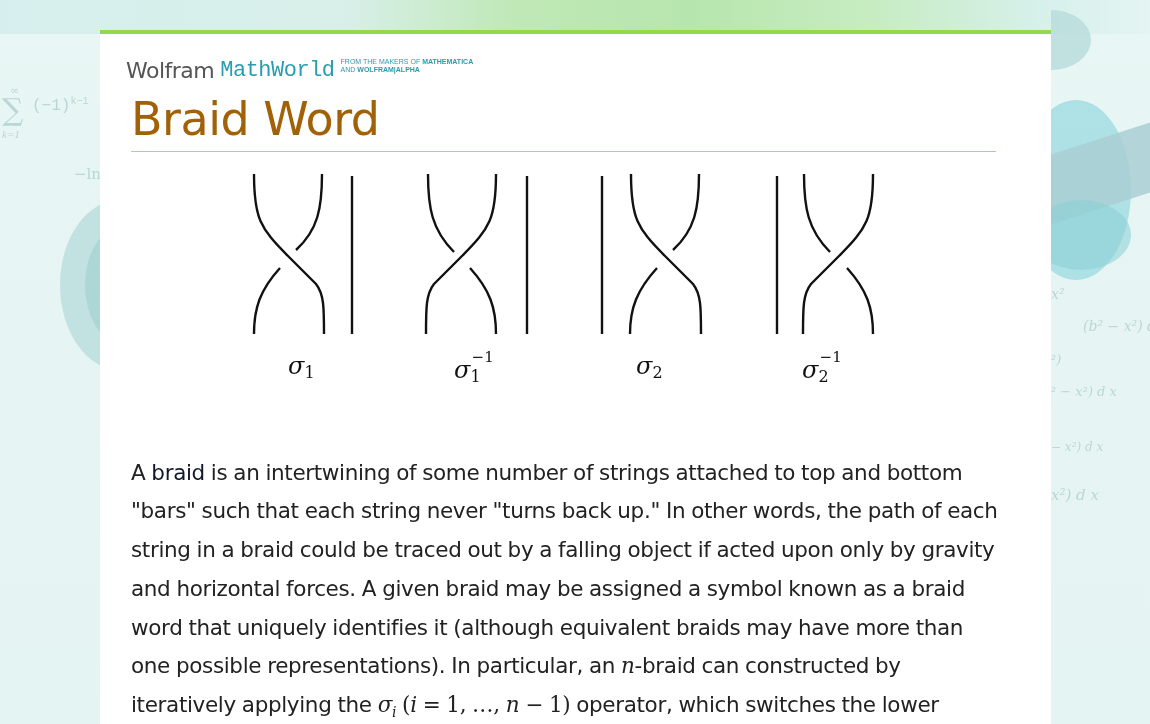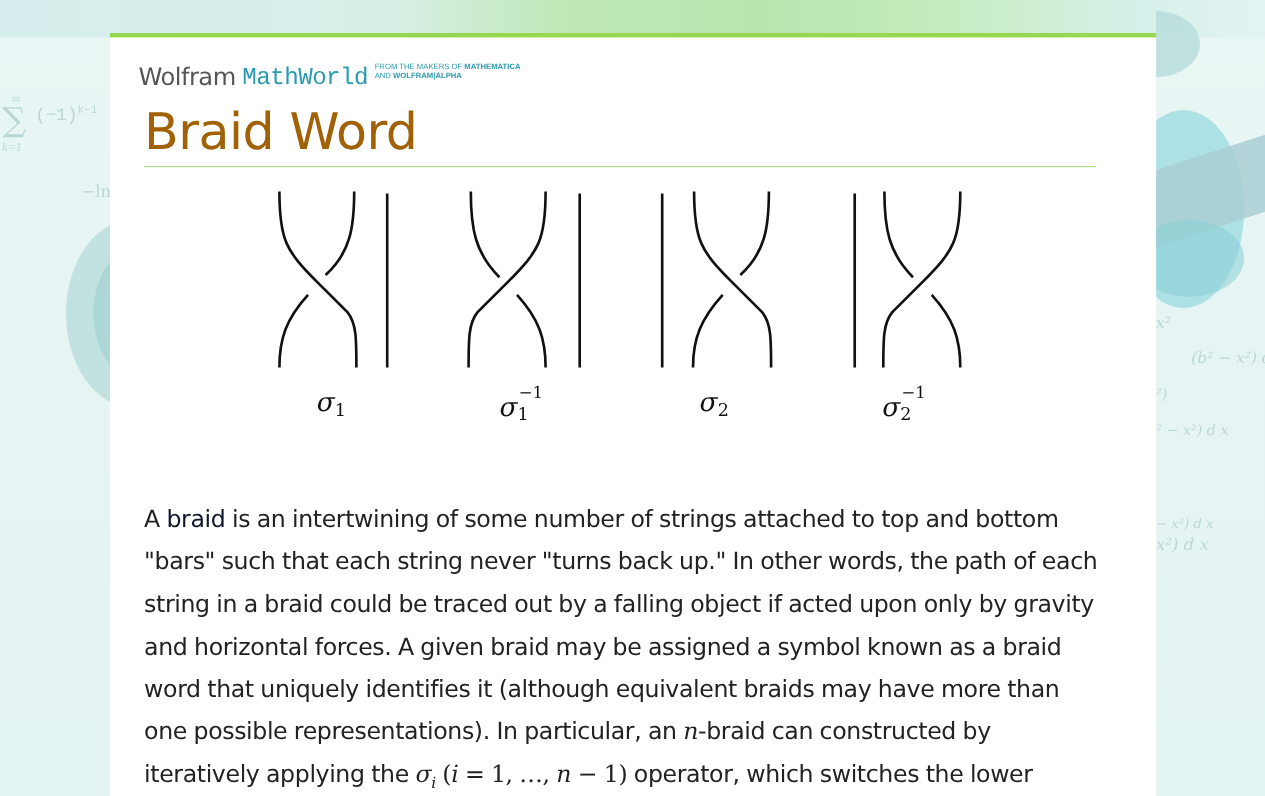--- a/index.html
+++ b/index.html
@@ -86,21 +86,21 @@
 
 <div class="bg-decor-right">
   <div class="blob" style="left:-40px; top:10px; width:80px; height:60px; background:#b7dcdc; opacity:0.8;"></div>
   <div class="blob" style="left:-30px; top:100px; width:110px; height:180px; background:#7fd0d8; opacity:0.55;"></div>
   <div style="position:absolute; left:-10px; top:140px; width:110px; height:70px; background:#a9cfd3; opacity:0.85; transform:skewY(-18deg);"></div>
   <div class="blob" style="left:-20px; top:200px; width:100px; height:70px; background:#89d0d6; opacity:0.55;"></div>
   <span class="bg-formula" style="left:0px; top:286px; font-size:14px;">x²</span>
   <span class="bg-formula" style="left:0px; top:318px; font-size:14px;padding-left:32px;">(b² − x²)  d x</span>
   <span class="bg-formula" style="left:0px; top:352px; font-size:13px;">²)</span>
   <span class="bg-formula" style="left:0px; top:384px; font-size:13px;">² − x²)  d x</span>
-  <span class="bg-formula" style="left:0px; top:440px; font-size:12px;margin-top:29px;">− x²)  d x</span>
+  <span class="bg-formula" style="left:0px; top:440px; font-size:12px;">− x²)  d x</span>
   <span class="bg-formula" style="left:0px; top:486px; font-size:15px;">x²)  d x</span>
 </div>
 
 <div class="page">
 
   <div class="logo">
     <span class="logo-wolfram">Wolfram</span>
     <span class="logo-mathworld">MathWorld</span>
     <span class="logo-tag">
       <span>FROM THE MAKERS OF </span><b>MATHEMATICA</b><br>

